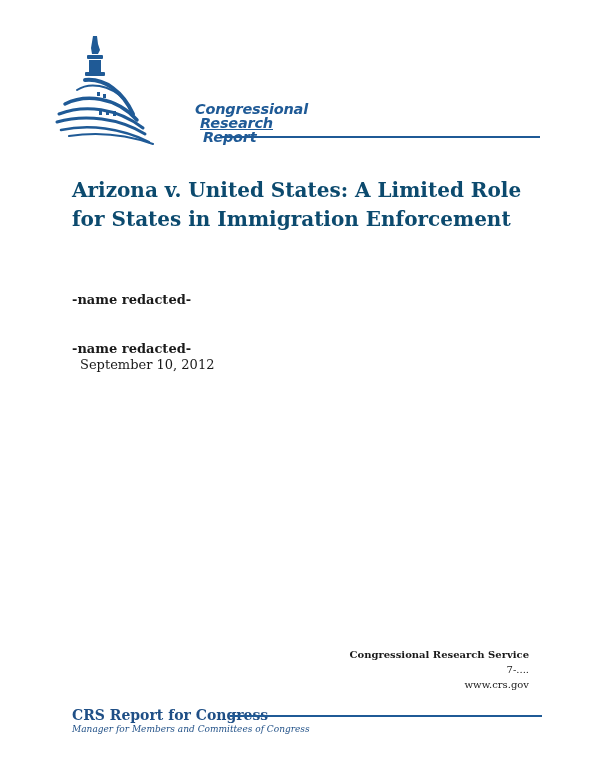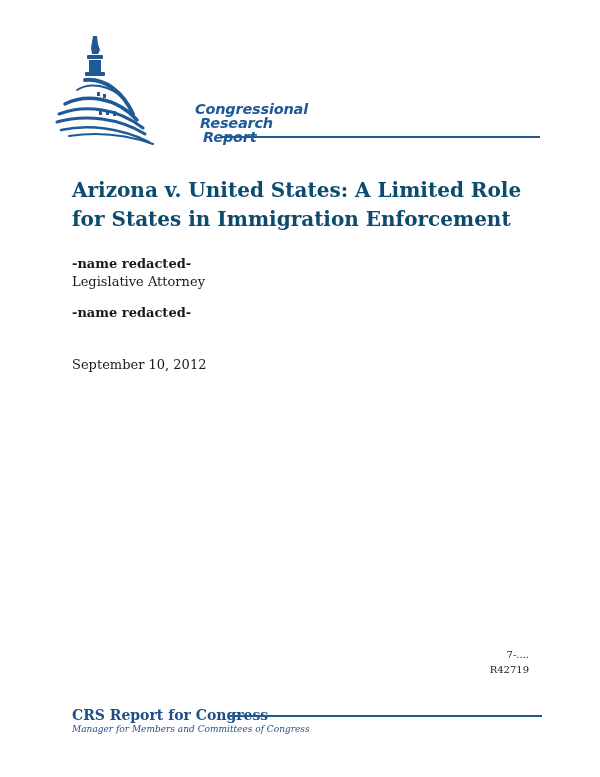--- a/index.html
+++ b/index.html
@@ -1,27 +1,27 @@
 <!DOCTYPE html>
 <html><head>
 <meta charset="utf-8">
 <style>
   html, body { margin: 0; padding: 0; background: #ffffff; }
   body { width: 600px; height: 777px; position: relative; overflow: hidden; font-family: "DejaVu Serif", "Liberation Serif", serif; color: #1a1a1a; }
   .logo { position: absolute; left: 55px; top: 30px; width: 500px; height: 115px; }
   .logo svg.dome { position: absolute; left: 0; top: 0; }
   .logo-text { position: absolute; left: 92px; top: 72px; font-family: "DejaVu Sans", "Liberation Sans", sans-serif; font-style: italic; font-weight: bold; color: #1f5a96; font-size: 14.5px; line-height: 14px; letter-spacing: -0.2px; }
   .logo-text div { white-space: nowrap; margin-left: 48px; }
-  .logo-text .l2 { padding-left: 5px; }
+  .logo-text .l2 { padding-left: 5px; text-decoration: underline; }
   .logo-text .l3 { padding-left: 8px; }
   .header-rule { position: absolute; left: 222px; top: 136px; width: 318px; height: 2px; background: #1f5a96; }
   .title { position: absolute; left: 72px; top: 176px; width: 470px; font-size: 20px; font-weight: bold; line-height: 29px; color: #0c4a6e; }
-  .author { position: absolute; left: 72px; font-size: 13px; line-height: 18px; }
+  .author { position: absolute; left: 72px; font-size: 13px; line-height: 18px; margin-top: 36px; }
   .author .name { font-weight: bold; }
-  .date { position: absolute; left: 72px; top: 357px; font-size: 13px; }
+  .date { position: absolute; left: 80px; top: 357px; font-size: 13px; }
   .crs-block { position: absolute; right: 71px; top: 647px; text-align: right; font-size: 10px; line-height: 15px; }
   .crs-block .org { font-weight: bold; font-size: 10px; }
   .footer-title { position: absolute; left: 72px; top: 707px; font-size: 14px; font-weight: bold; color: #1f4f86; white-space: nowrap; }
   .footer-rule { position: absolute; left: 230px; top: 715px; width: 312px; height: 2px; background: #1f5a96; }
   .footer-sub { position: absolute; left: 72px; top: 724px; font-size: 9px; font-style: italic; color: #1f4f86; white-space: nowrap; }
 </style>
 </head>
 <body>
 
 <div class="logo">
@@ -58,29 +58,29 @@
     <div class="l2">Research</div>
     <div class="l3">Report</div>
   </div>
 </div>
 <div class="header-rule"></div>
 
 <h1 class="title" style="margin:0">Arizona v. United States: A Limited Role for States in Immigration Enforcement</h1>
 
 <div class="author" style="top:255px">
   <div class="name">-name redacted-</div>
-  <div class="role">Legislative Attorney</div>
 </div>
 
 <div class="author" style="top:304px">
   <div class="name">-name redacted-</div>
 </div>
 
 <div class="date">September 10, 2012</div>
 
 <div class="crs-block">
+  <div class="org">Congressional Research Service</div>
   <div>7-....</div>
-  <div>R42719</div>
+  <div>www.crs.gov</div>
 </div>
 
 <div class="footer-title">CRS Report for Congress</div>
 <div class="footer-rule"></div>
 <div class="footer-sub">Manager for Members and Committees of Congress</div>
 
 </body></html>

